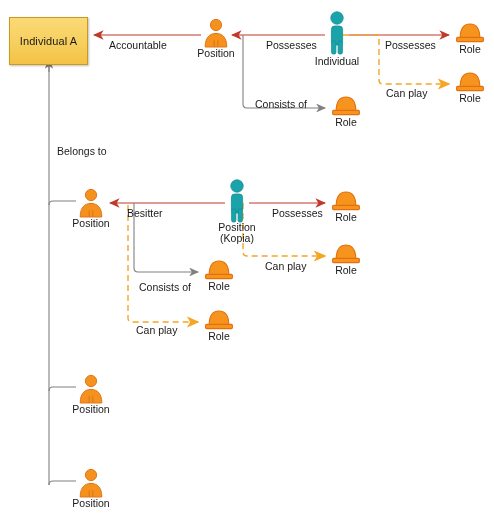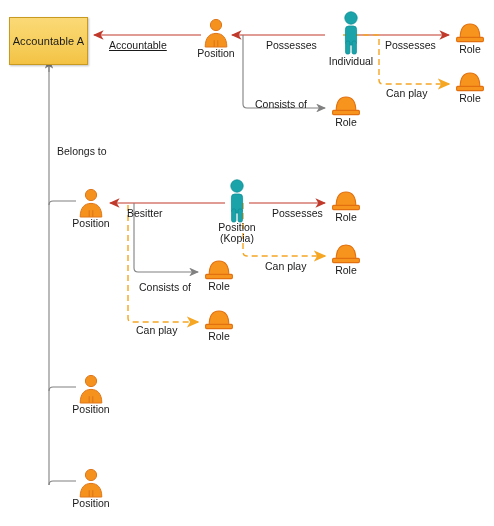--- a/index.html
+++ b/index.html
@@ -93,33 +93,33 @@
     <g>
       <path d="M249,203 L325,203" stroke="#c0392b" stroke-width="1.2" fill="none" marker-end="url(#ah-red)"></path>
     </g>
 
     <g>
       <path d="M243,203 L243,252 Q243,256 247,256 L325,256" stroke="#f5a623" stroke-width="1.4" fill="none" stroke-dasharray="6,4" marker-end="url(#ah-orange)"></path>
     </g>
   </svg>
 
   <div class="dept-box" style="left:9px;top:17px;width:77px;height:46px;">
-    <span>Accountable A</span>
+    <span>Individual A</span>
   </div>
 
   <div class="node" style="left:201px;top:18px;">
     <svg class="glyph" width="30" height="30" viewBox="0 0 30 30">
       <circle cx="15" cy="7" r="5.6" fill="#f5921e" stroke="#e0761a" stroke-width="1"></circle>
       <path d="M4.2,29 C4.2,19.6 8.6,15.4 15,15.4 C21.4,15.4 25.8,19.6 25.8,29 Z" fill="#f5921e" stroke="#e0761a" stroke-width="1"></path>
       <path d="M13.2,22.2 L13.2,29 M16.8,22.2 L16.8,29" stroke="#e0761a" stroke-width="1.1" fill="none"></path>
     </svg>
     <span class="cap" style="top:30px;">Position</span>
   </div>
 
-  <div class="node" style="left:339px;top:11px;">
+  <div class="node" style="left:325px;top:11px;">
     <svg class="glyph" width="24" height="44" viewBox="0 0 24 44">
       <circle cx="12" cy="7" r="6.2" fill="#1ba3aa" stroke="#0f8f97" stroke-width="0.8"></circle>
       <rect x="6.4" y="15" width="11.2" height="19" rx="3.4" fill="#1ba3aa" stroke="#0f8f97" stroke-width="0.8"></rect>
       <rect x="6.6" y="30" width="4.3" height="13" rx="1.6" fill="#1ba3aa" stroke="#0f8f97" stroke-width="0.8"></rect>
       <rect x="13.1" y="30" width="4.3" height="13" rx="1.6" fill="#1ba3aa" stroke="#0f8f97" stroke-width="0.8"></rect>
     </svg>
     <span class="cap" style="top:45px;">Individual</span>
   </div>
 
   <div class="node" style="left:455px;top:21px;">
@@ -209,21 +209,21 @@
 
   <div class="node" style="left:76px;top:468px;">
     <svg class="glyph" width="30" height="30" viewBox="0 0 30 30">
       <circle cx="15" cy="7" r="5.6" fill="#f5921e" stroke="#e0761a" stroke-width="1"></circle>
       <path d="M4.2,29 C4.2,19.6 8.6,15.4 15,15.4 C21.4,15.4 25.8,19.6 25.8,29 Z" fill="#f5921e" stroke="#e0761a" stroke-width="1"></path>
       <path d="M13.2,22.2 L13.2,29 M16.8,22.2 L16.8,29" stroke="#e0761a" stroke-width="1.1" fill="none"></path>
     </svg>
     <span class="cap" style="top:30px;">Position</span>
   </div>
 
-  <div class="edge-label" style="left:109px;top:39px;text-decoration:underline;">Accountable</div>
+  <div class="edge-label" style="left:109px;top:39px;">Accountable</div>
 
   <div class="edge-label" style="left:57px;top:101px;margin-top:44px;">Belongs to</div>
 
   <div class="edge-label" style="left:266px;top:39px;">Possesses</div>
 
   <div class="edge-label" style="left:385px;top:39px;">Possesses</div>
 
   <div class="edge-label" style="left:386px;top:87px;">Can play</div>
 
   <div class="edge-label" style="left:255px;top:98px;">Consists of</div>

